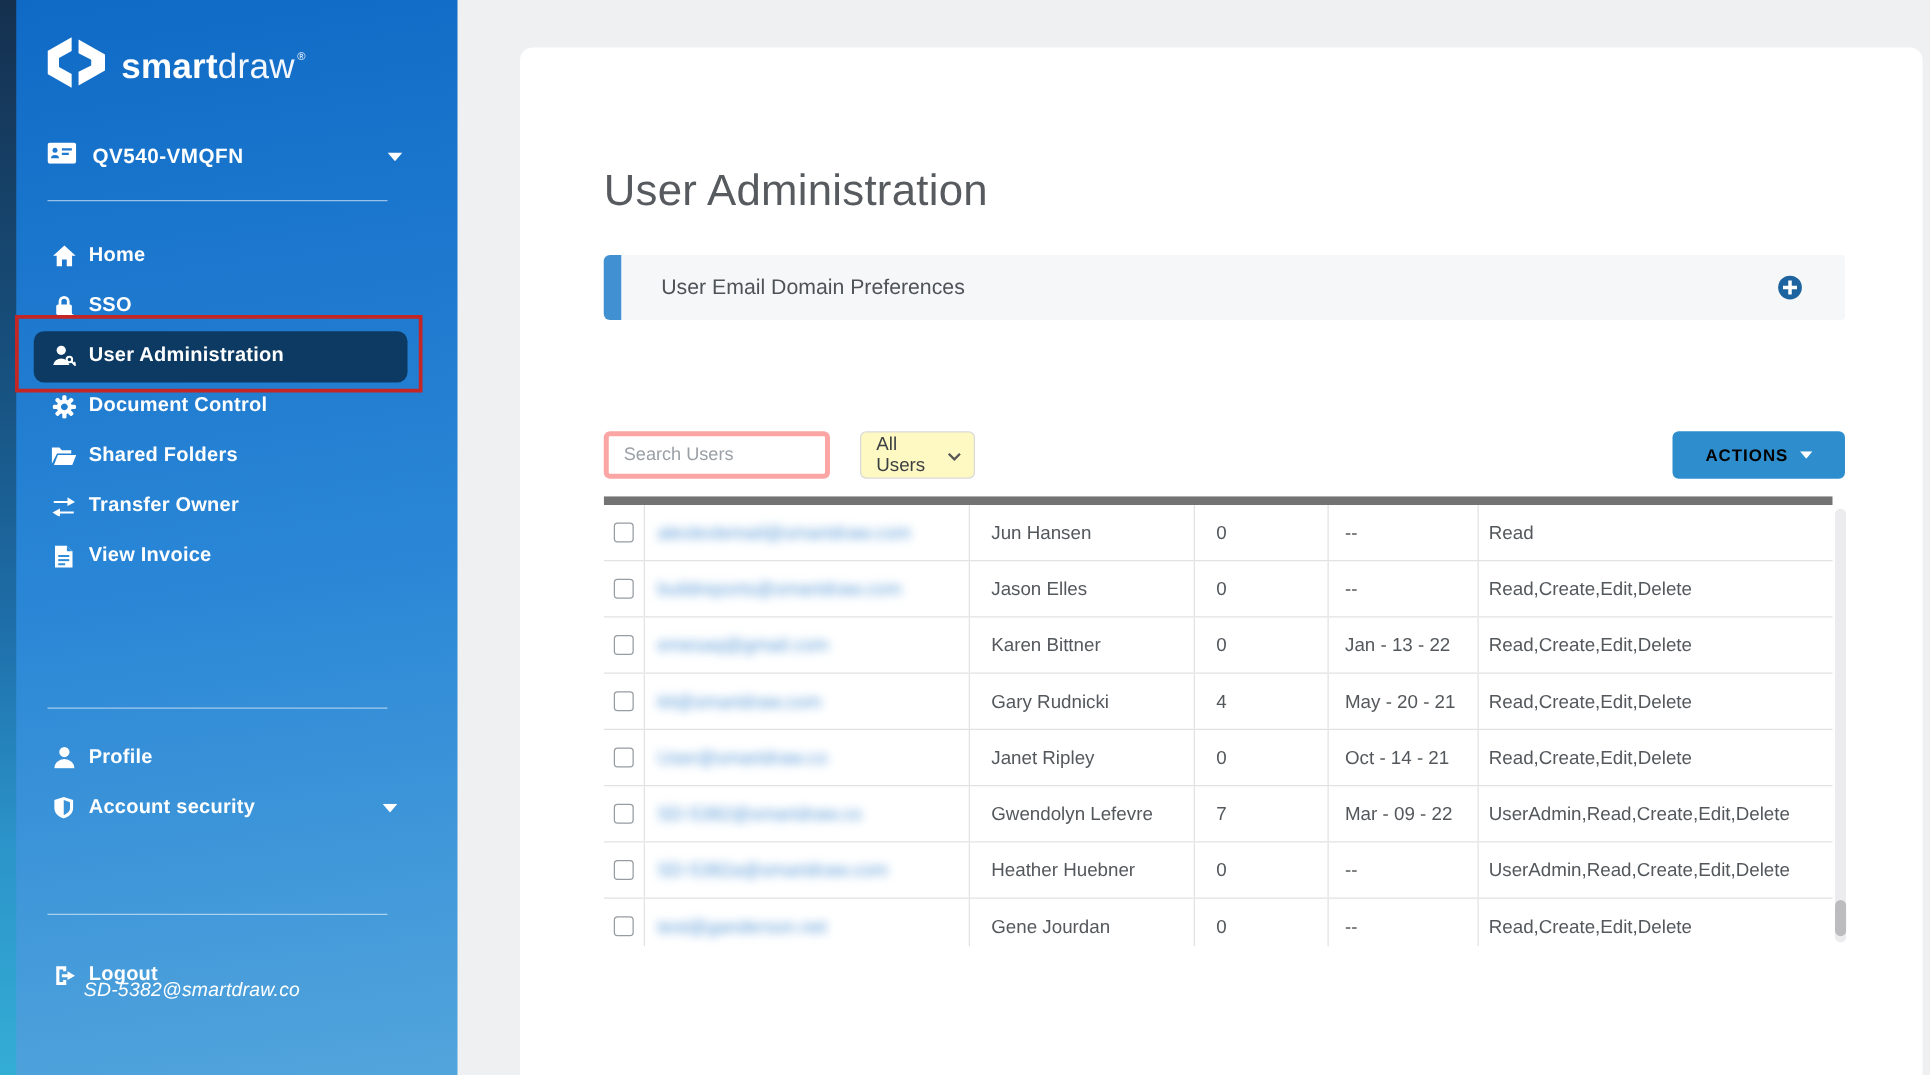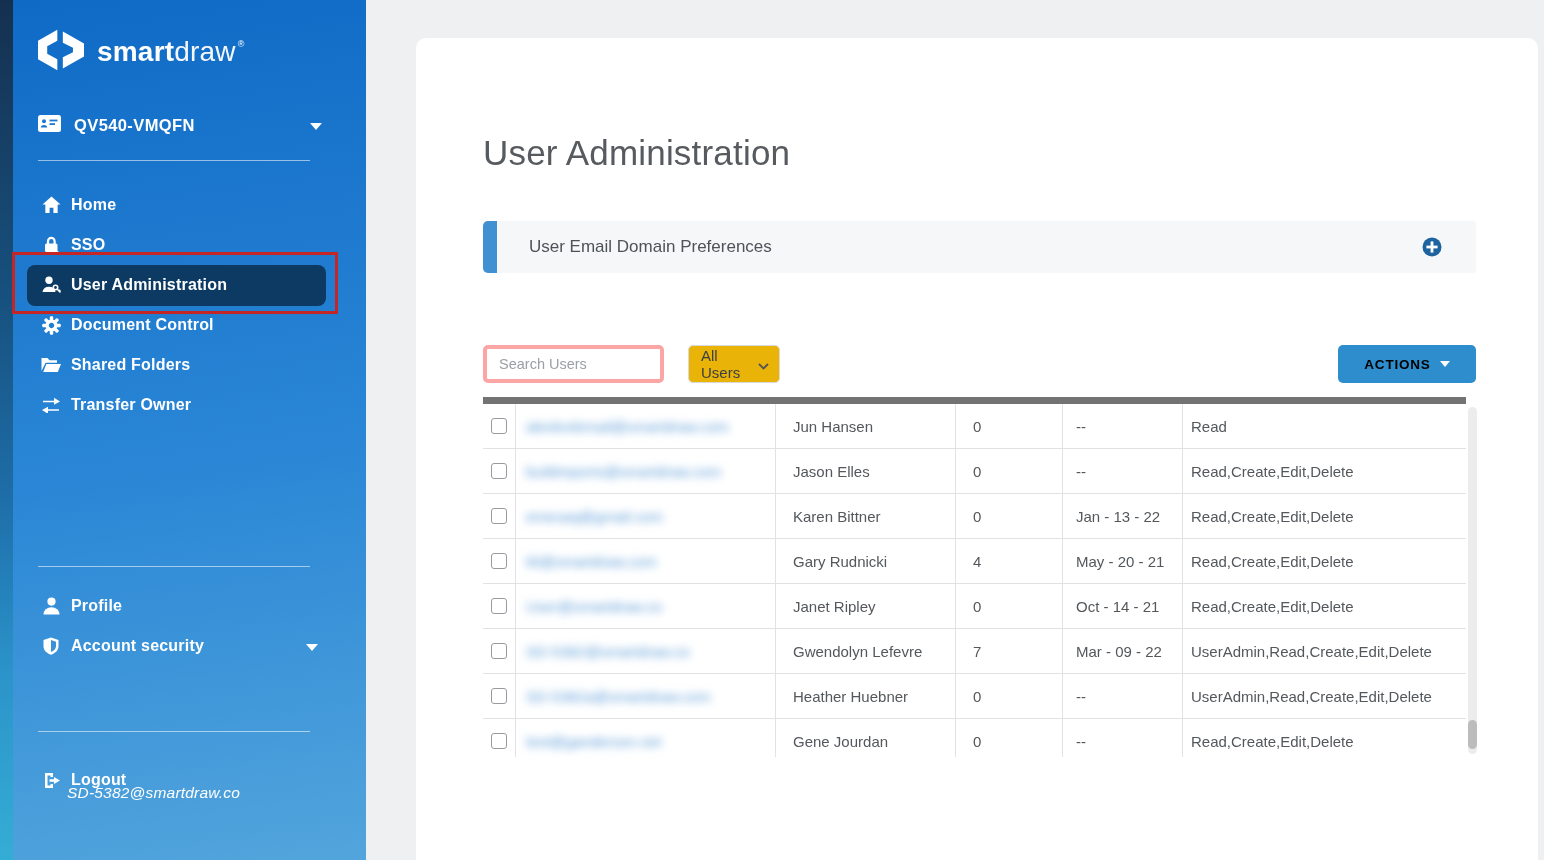--- a/index.html
+++ b/index.html
@@ -47,35 +47,35 @@
     border:3px solid #c42525; z-index:6; pointer-events:none;
   }
   .logout-email { position:absolute; left:67px; top:784px; font-style:italic; font-size:15.5px; letter-spacing:.2px; }
   
   .card {
     position:absolute; left:416px; top:38px; right:6px; bottom:0;
     background:#fff; border-radius:10px 10px 0 0;
   }
   .page-title { position:absolute; left:67px; top:95px; font-size:35px; font-weight:400; color:#575b5f; letter-spacing:.2px; }
   .panel {
-    position:absolute; left:67px; top:183px; width:993px; height:52px;
+    position:absolute; left:67px; top:166px; width:993px; height:52px;
     background:#f6f7f8; border-radius:3px;
   }
   .panel-accent { position:absolute; left:0; top:0; bottom:0; width:14px; background:#4090d2; border-radius:5px 0 0 5px; }
   .panel-label { position:absolute; left:46px; top:0; bottom:0; display:flex; align-items:center; font-size:17px; color:#4e5358; }
   .panel-plus { position:absolute; right:34px; top:16px; width:20px; height:20px; cursor:pointer; }
   .search-input {
     position:absolute; left:67px; top:307px; width:181px; height:38px;
     border:4px solid #fca5a5; border-radius:5px; padding:0 12px;
     font-size:14.5px; color:#3c4043; font-family:"Liberation Sans", sans-serif; outline:none;
   }
   .search-input::placeholder { color:#9aa0a5; }
   .filter-select {
     position:absolute; left:272px; top:307px; width:92px; height:38px;
-    border:1px solid #d9d9db; border-radius:5px; background:#eab308;
+    border:1px solid #d9d9db; border-radius:5px; background:#fef9c3;
     display:flex; align-items:center; padding:0 10px 0 12px;
     font-size:15px; color:#3c4043; cursor:pointer; gap:8px;
   }
   .filter-select .chev { margin-left:auto; }
   .actions-btn {
     position:absolute; left:922px; top:307px; width:138px; height:38px;
     background:#2e8ecd; border:none; border-radius:5px; color:#000000;
     font-size:13.5px; font-weight:700; letter-spacing:.8px;
     display:flex; align-items:center; justify-content:center; gap:9px; cursor:pointer;
     font-family:"Liberation Sans", sans-serif;
@@ -194,20 +194,32 @@
     </div>
     <div class="nav-item">
       <span class="ic">
         <svg width="20" height="16" viewBox="0 0 20 16" fill="#fff">
           <path d="M2,5.2 h11 V2.2 L19,6 13,9.2 V6.8 H2 Z" transform="translate(0,-1.5)"></path>
           <path d="M18,12.3 H7 v3 L1,11.5 7,8.3 v2.4 h11 Z" transform="translate(0,1.5)"></path>
         </svg>
       </span>
       <span class="lbl">Transfer Owner</span>
     </div>
+    <div class="nav-item">
+      <span class="ic">
+        <svg width="16" height="18" viewBox="0 0 16 18" fill="#fff">
+          <path d="M1,0.5 h9.5 L15,5 v17 H1 Z"></path>
+          <path d="M10.5,0.5 L15,5 h-4.5 Z" fill="#2f8cd8"></path>
+          <rect x="3.6" y="8" width="8.8" height="1.6" fill="#2f8cd8"></rect>
+          <rect x="3.6" y="11.3" width="8.8" height="1.6" fill="#2f8cd8"></rect>
+          <rect x="3.6" y="14.6" width="5.5" height="1.6" fill="#2f8cd8"></rect>
+        </svg>
+      </span>
+      <span class="lbl">View Invoice</span>
+    </div>
   </div>
 
   <div class="annotation"></div>
 
   <div class="divider" style="top:566px;"></div>
 
   <div class="nav" style="top:586px;">
     <div class="nav-item">
       <span class="ic">
         <svg width="17" height="18" viewBox="0 0 17 18" fill="#fff">

